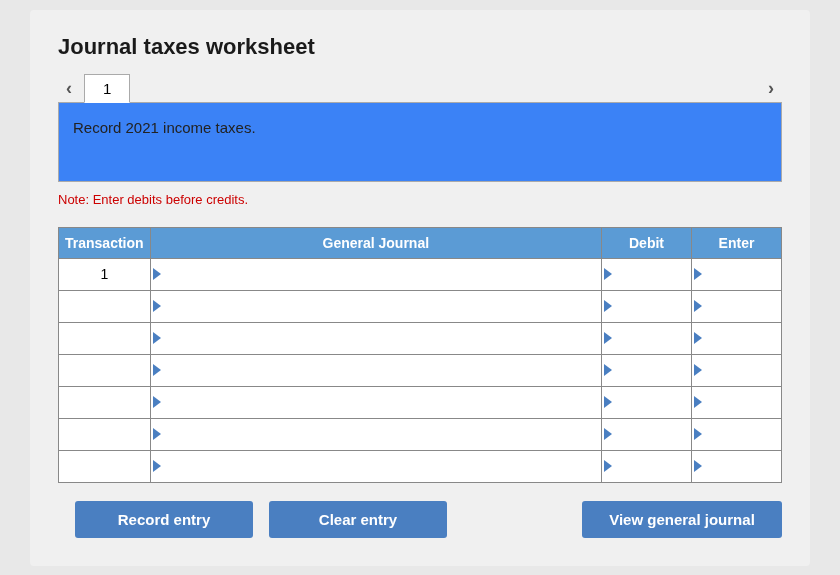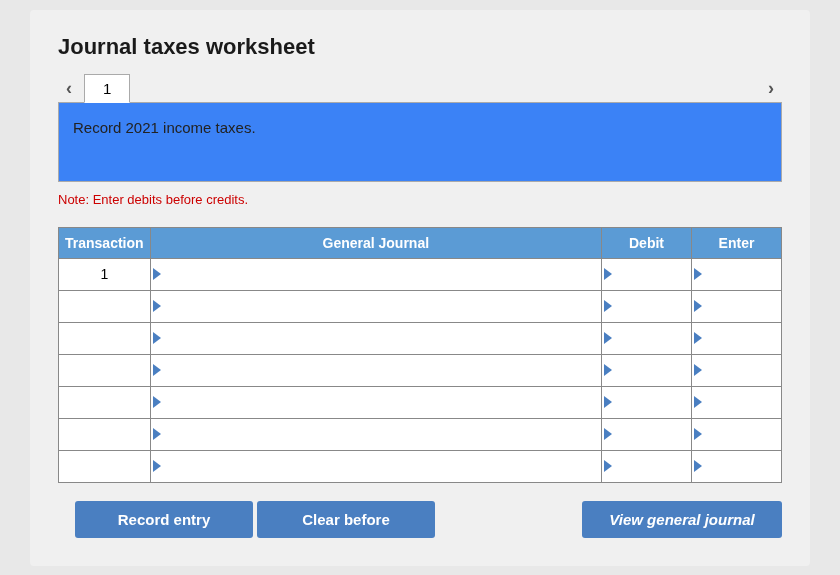--- a/index.html
+++ b/index.html
@@ -130,21 +130,21 @@
       transform: translateY(-50%);
       width: 0;
       height: 0;
       border-top: 6px solid transparent;
       border-bottom: 6px solid transparent;
       border-left: 8px solid #4a7fc1;
     }
 
     .buttons-row {
       display: flex;
-      gap: 4px;
+      gap: 16px;
       align-items: center;
       padding-left: 17px;
     }
 
     .btn {
       padding: 10px 0;
       font-size: 15px;
       font-weight: bold;
       color: #fff;
       background: #4a7fc1;
@@ -158,21 +158,20 @@
       width: 178px;
     }
 
     .btn-clear {
       width: 178px;
     }
 
     .btn-view {
       width: 200px;
       margin-left: auto;
-      font-style: italic;
     }
   </style>
 </head>
 <body>
 
 <div class="container">
 
   <div class="page-title">Journal taxes worksheet</div>
 
   <div class="tab-nav">
@@ -279,17 +278,17 @@
           </td>
           <td class="credit-cell">
             <span class="cell-arrow"></span>
           </td>
         </tr>
       </tbody>
   </table>
 
   <div class="buttons-row">
     <button class="btn btn-record">Record entry</button>
-    <button class="btn btn-clear">Clear before</button>
+    <button class="btn btn-clear">Clear entry</button>
     <button class="btn btn-view">View general journal</button>
   </div>
 
 </div>
 
 </body></html>

